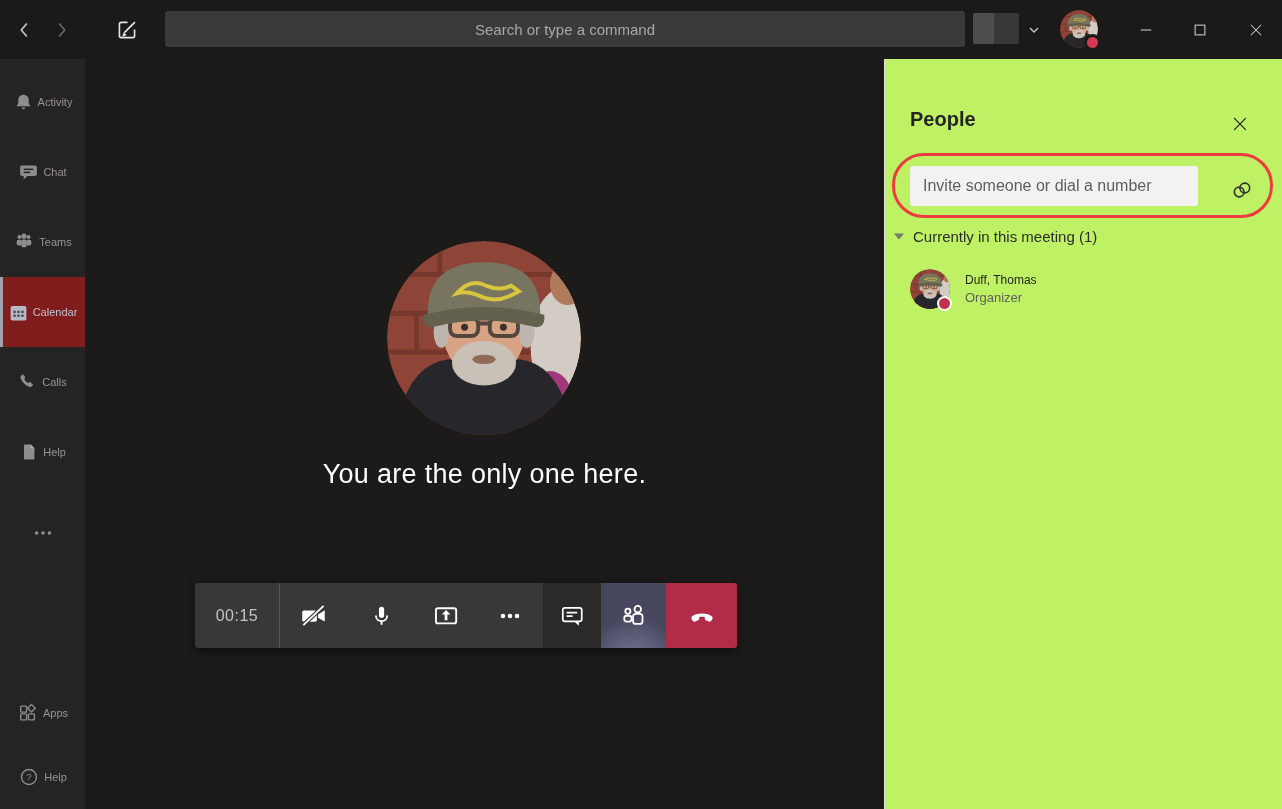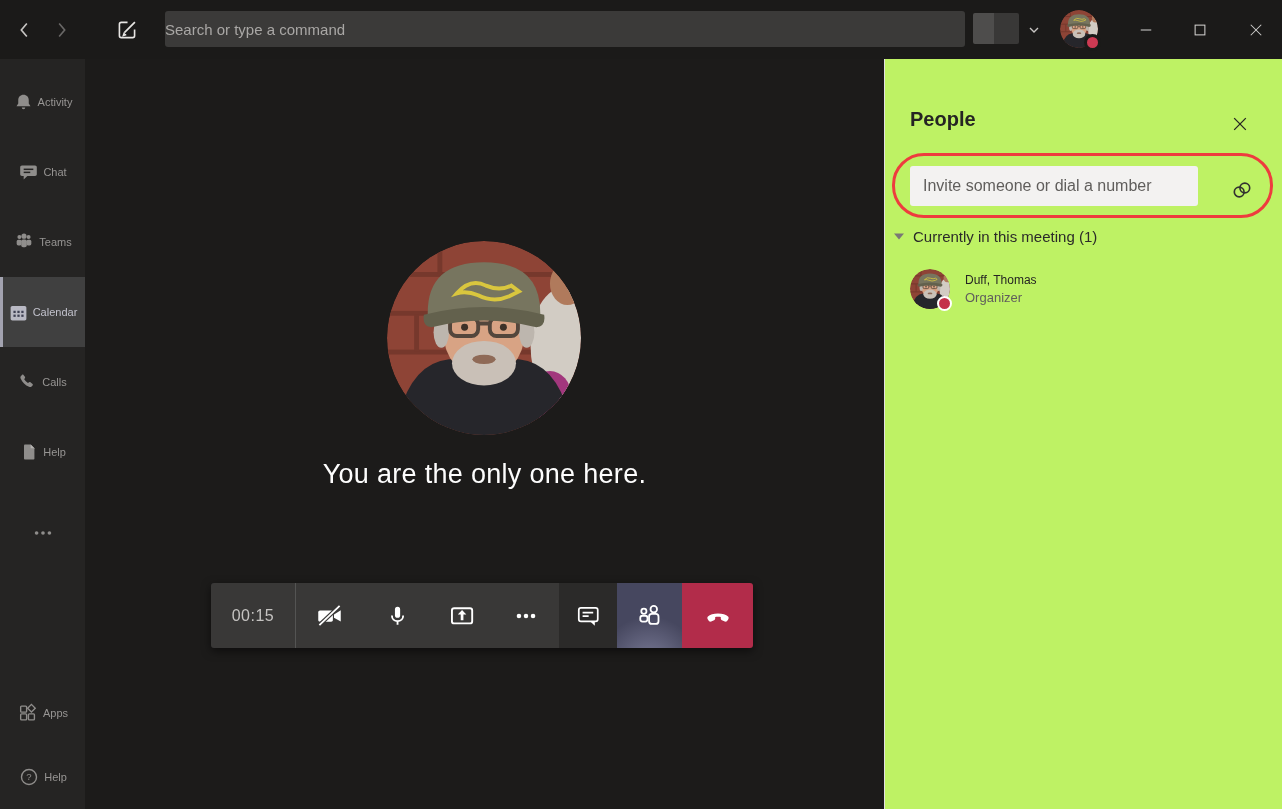--- a/index.html
+++ b/index.html
@@ -8,21 +8,21 @@
   .app { position:relative; width:1282px; height:809px; background:#191817; }
 
   
   .titlebar { position:absolute; left:0; top:0; width:1282px; height:59px; background:#1b1a19; }
   .tb-btn { position:absolute; background:none; border:none; cursor:pointer;
             display:flex; align-items:center; justify-content:center; }
   .tb-back   { left:10px;  top:15px; width:30px; height:30px; }
   .tb-fwd    { left:46px;  top:15px; width:30px; height:30px; opacity:.45; }
   .tb-compose{ left:110px; top:13px; width:34px; height:34px; }
   .searchbox { position:absolute; left:165px; top:11px; width:800px; height:36px;
-               background:#3b3a39; border:none; border-radius:3px; text-align:left;
+               background:#3b3a39; border:none; border-radius:3px; text-align:center;
                font-size:15px; color:#c8c6c4; font-family:"Liberation Sans",sans-serif; outline:none; }
   .searchbox::placeholder { color:#a9a7a5; }
   .tenant-box { position:absolute; left:973px; top:13px; width:46px; height:31px; border-radius:2px;
                 background:linear-gradient(90deg,#4e4d4c 0 46%,#393837 46%); }
   .tb-chevron { left:1022px; top:18px; width:24px; height:24px; }
   .tb-avatar  { position:absolute; left:1060px; top:10px; width:38px; height:38px; border-radius:50%;
                 overflow:visible; cursor:pointer; }
   .tb-avatar .pic { width:38px; height:38px; border-radius:50%; overflow:hidden; display:block; }
   .dot-busy-dark { position:absolute; right:-3px; bottom:-3px; width:17px; height:17px; border-radius:50%;
                    background:#ce3a53; border:3px solid #1b1a19; }
@@ -30,36 +30,36 @@
   .tb-max   { left:1178px; top:0; width:44px; height:59px; }
   .tb-close { left:1234px; top:0; width:44px; height:59px; }
 
   
   .sidebar { position:absolute; left:0; top:59px; width:85px; height:750px; background:#252423;
              display:flex; flex-direction:column; align-items:stretch; padding-top:8px; }
   .sb-item { height:70px; display:flex; flex-direction:row; align-items:center; justify-content:center;
              gap:4px; cursor:pointer; position:relative; color:#8f8d8b; }
   .sb-item svg { display:block; }
   .sb-label { font-size:11px; color:#979593; }
-  .sb-item.selected { background:#404040; }
+  .sb-item.selected { background:#7f1d1d; }
   .sb-item.selected::before { content:""; position:absolute; left:0; top:0; bottom:0; width:3px; background:#a3a3b0; }
   .sb-item.selected .sb-label { color:#c2c2cc; }
   .sb-more { height:40px; margin-top:26px; display:flex; align-items:center; justify-content:center; cursor:pointer; }
   .sb-spacer { flex:1; }
   .sb-bottom { height:64px; }
 
   
   .stage { position:absolute; left:85px; top:59px; width:799px; height:750px; background:#1c1b1a; }
   .stage-avatar { position:absolute; left:302px; top:182px; width:194px; height:194px; border-radius:50%;
                   overflow:hidden; }
   .stage-msg { position:absolute; left:0; top:400px; width:100%; text-align:center;
                font-size:27px; color:#fdfdfd; letter-spacing:.3px; }
 
   
-  .callbar { position:absolute; left:126px; top:524px; width:542px; height:65px; display:flex;
+  .callbar { position:absolute; left:110px; top:524px; width:542px; height:65px; display:flex;
              border-radius:3px; overflow:hidden; box-shadow:0 3px 10px rgba(0,0,0,.55); }
   .cb-sec { display:flex; align-items:center; justify-content:center; background:#393837; cursor:pointer; border:none; }
   .cb-timer { width:85px; background:#393837; color:#c5c3c1; font-size:16px; letter-spacing:.5px;
               border-right:1px solid rgba(255,255,255,.14); cursor:default; }
   .cb-cam   { width:67px; }
   .cb-mic   { width:67px; }
   .cb-share { width:63px; }
   .cb-more  { width:66px; }
   .cb-chat  { width:58px; background:#2b2a29; }
   .cb-people{ width:65px; background:#46475f;

